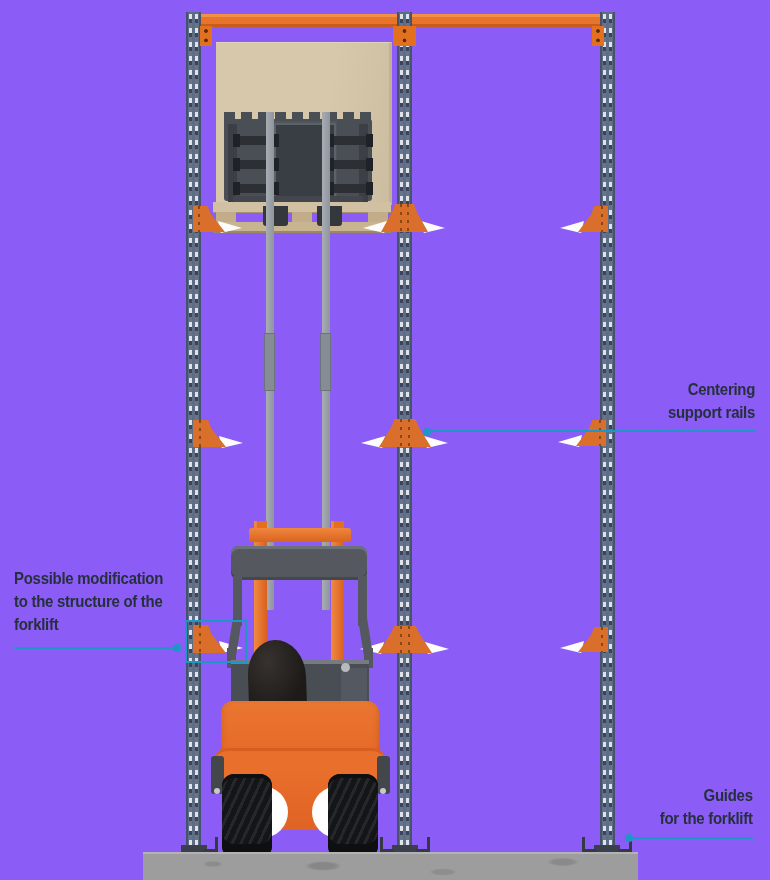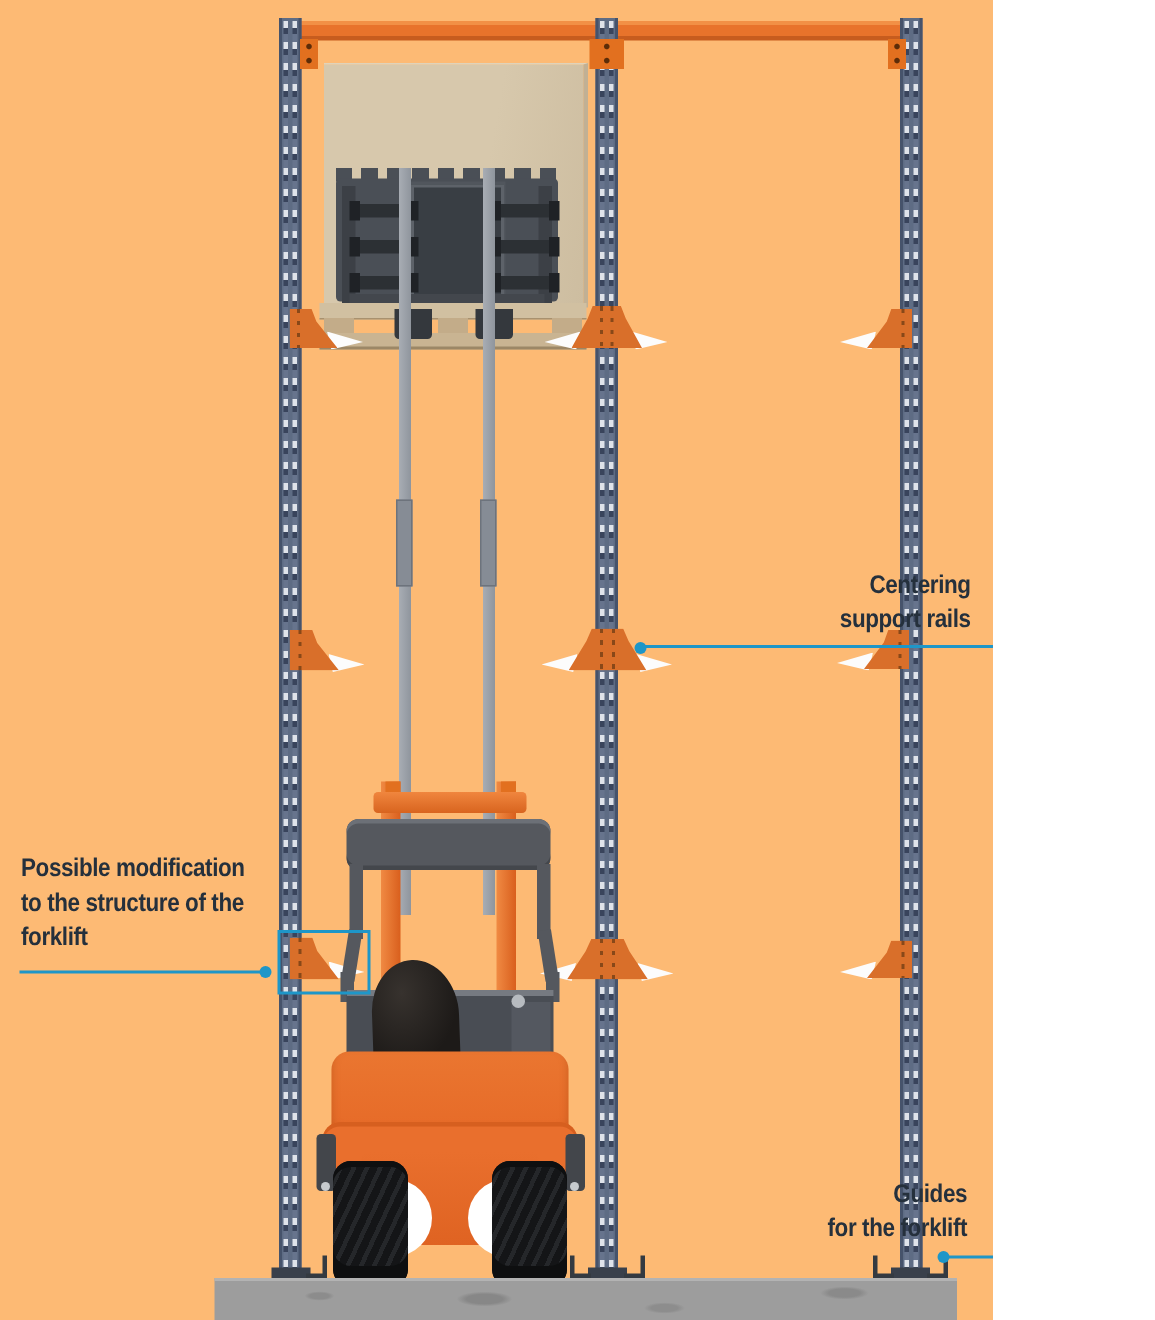--- a/index.html
+++ b/index.html
@@ -1,16 +1,16 @@
 <!DOCTYPE html>
 <html><head>
 <meta charset="utf-8">
 <style>
   html,body{margin:0;padding:0;background:#fff;}
-  .stage{position:relative;width:662px;height:880px;background:#fdba74;overflow:hidden;
+  .stage{position:relative;width:770px;height:880px;background:#8b5cf6;overflow:hidden;
          font-family:"Liberation Sans",sans-serif;}
   .abs{position:absolute;}
   
   .upright{width:15px;top:12px;height:840px;background:#5e6c84;
            border-left:2px solid #46536b;border-right:2px solid #46536b;box-sizing:border-box;}
   .upright::before,.upright::after{content:"";position:absolute;top:2px;bottom:2px;width:3px;
            background:repeating-linear-gradient(to bottom,#dfe3ea 0 5px,#39445c 5px 9px,#67748d 9px 14px);}
   .upright::before{left:1px;}
   .upright::after{right:1px;}
   .beam{background:linear-gradient(to bottom,#f29045 0 3px,#e8732b 3px 10px,#c75c1e 10px 13px);}

